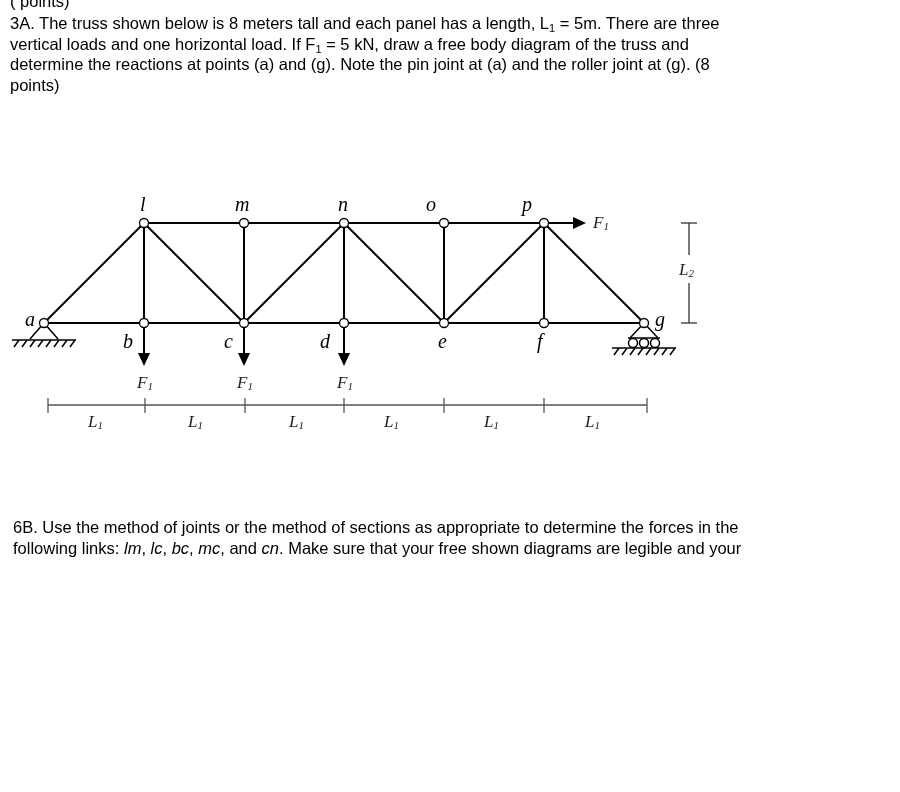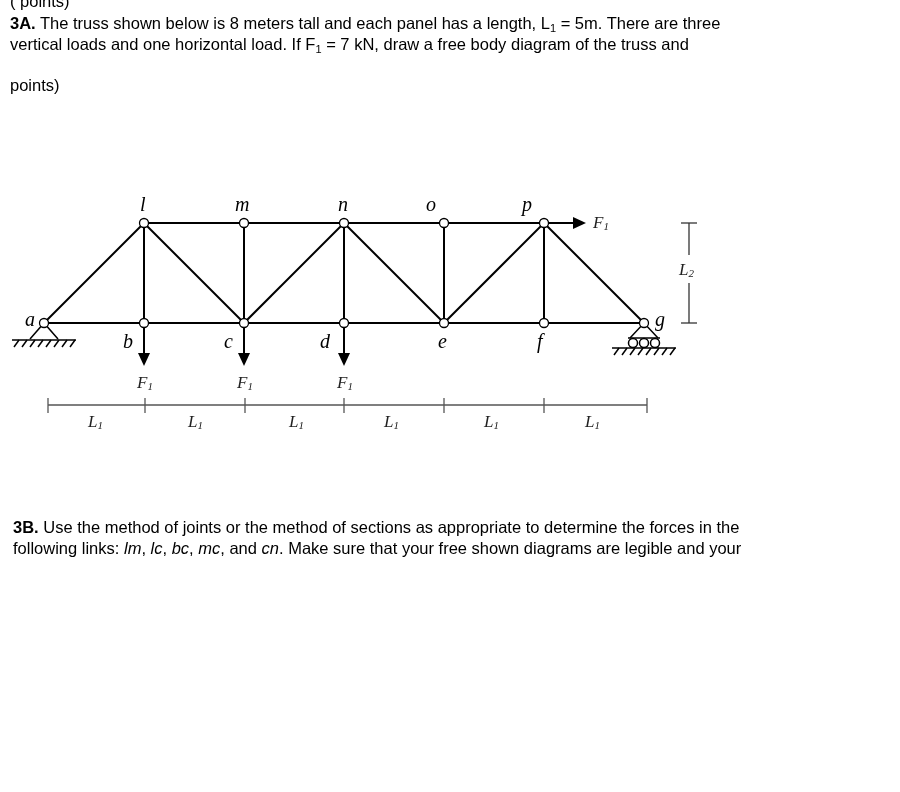--- a/index.html
+++ b/index.html
@@ -1,38 +1,38 @@
 <!DOCTYPE html>
 <html><head>
 <meta charset="utf-8">
 <style>
   html, body { margin: 0; padding: 0; background: #ffffff; }
   body { width: 900px; height: 792px; position: relative; overflow: hidden;
          font-family: "Liberation Sans", sans-serif; color: #000; }
   .clip-top { position: absolute; left: 10px; top: -9px; font-size: 16.5px; line-height: 20px; color: #000; white-space: nowrap; }
   .para { position: absolute; font-size: 16.5px; line-height: 20.5px; color: #000; }
-  .para b { font-weight: bold; text-align: center; }
+  .para b { font-weight: normal; text-align: center; }
   .para i { font-style: italic; }
   #p3a { left: 10px; top: 13px; width: 780px; }
   #p3b { left: 13px; top: 517px; width: 800px; }
   sub { font-size: 11px; vertical-align: -3px; line-height: 0; }
   svg.truss { position: absolute; left: 0; top: 180px; }
   .lbl { font-family: "Liberation Serif", serif; font-style: italic; font-size: 20px; fill: #000; }
   .lbl-sm { font-family: "Liberation Serif", serif; font-style: italic; font-size: 17px; fill: #222; }
   .sub-sm { font-family: "Liberation Serif", serif; font-style: italic; font-size: 11px; fill: #222; }
 </style>
 </head>
 <body>
 
 <div class="clip-top">( points)</div>
 
 <div class="para" id="p3a">
   <b>3A.</b><span> The truss shown below is 8 meters tall and each panel has a length, L</span><sub>1</sub><span> = 5m. There are three</span><br>
-  <span>vertical loads and one horizontal load. If F</span><sub>1</sub><span> = 7 kN, draw a free body diagram of the truss and</span><br>
-  <br>
+  <span>vertical loads and one horizontal load. If F</span><sub>1</sub><span> = 5 kN, draw a free body diagram of the truss and</span><br>
+  <span>determine the reactions at points (a) and (g). Note the pin joint at (a) and the roller joint at (g). (8</span><br>
   <span>points)</span>
 </div>
 
 <svg class="truss" width="900" height="270" viewBox="0 180 900 270">
   <g stroke="#000" stroke-width="2" fill="none">
 
     <line x1="44" y1="323" x2="644" y2="323"></line>
 
     <line x1="144" y1="223" x2="544" y2="223"></line>
 
@@ -149,15 +149,15 @@
   <g stroke="#333" stroke-width="1.3">
     <line x1="681" y1="223" x2="697" y2="223"></line>
     <line x1="681" y1="323" x2="697" y2="323"></line>
     <line x1="689" y1="223" x2="689" y2="255"></line>
     <line x1="689" y1="283" x2="689" y2="323"></line>
   </g>
   <text class="lbl-sm" x="679" y="275"><tspan>L</tspan><tspan class="sub-sm" dy="2">2</tspan></text>
 </svg>
 
 <div class="para" id="p3b">
-  <b>3B.</b><span> Use the method of joints or the method of sections as appropriate to determine the forces in the</span><br>
+  <b>6B.</b><span> Use the method of joints or the method of sections as appropriate to determine the forces in the</span><br>
   <span>following links: </span><i>lm</i><span>, </span><i>lc</i><span>, </span><i>bc</i><span>, </span><i>mc</i><span>, and </span><i>cn</i><span>. Make sure that your free shown diagrams are legible and your</span><br>
 </div>
 
 </body></html>

